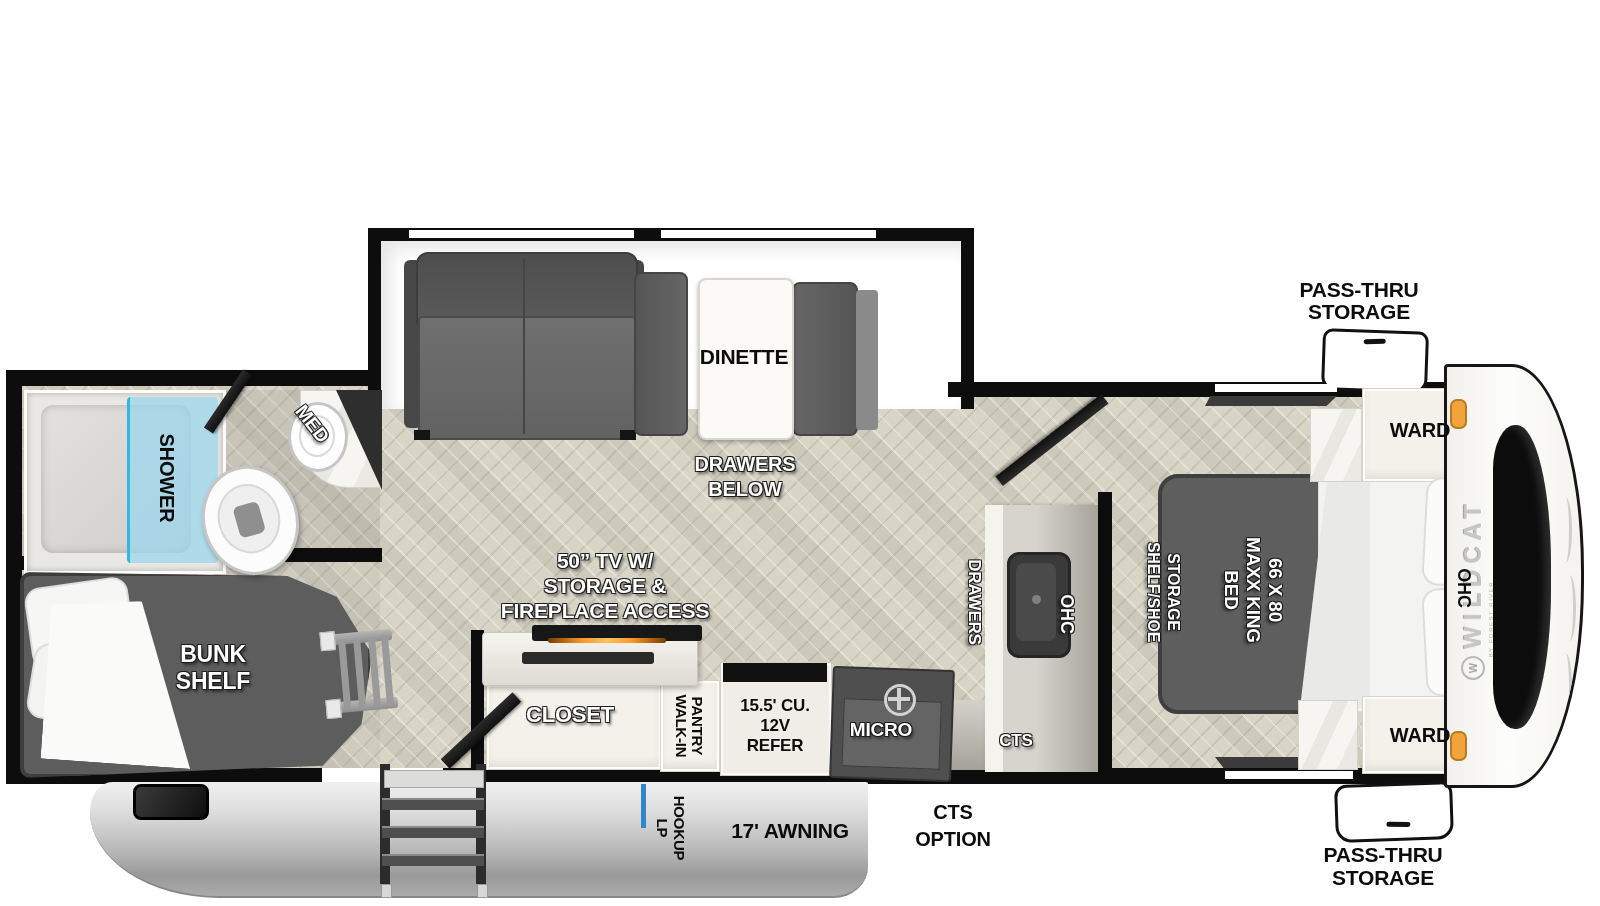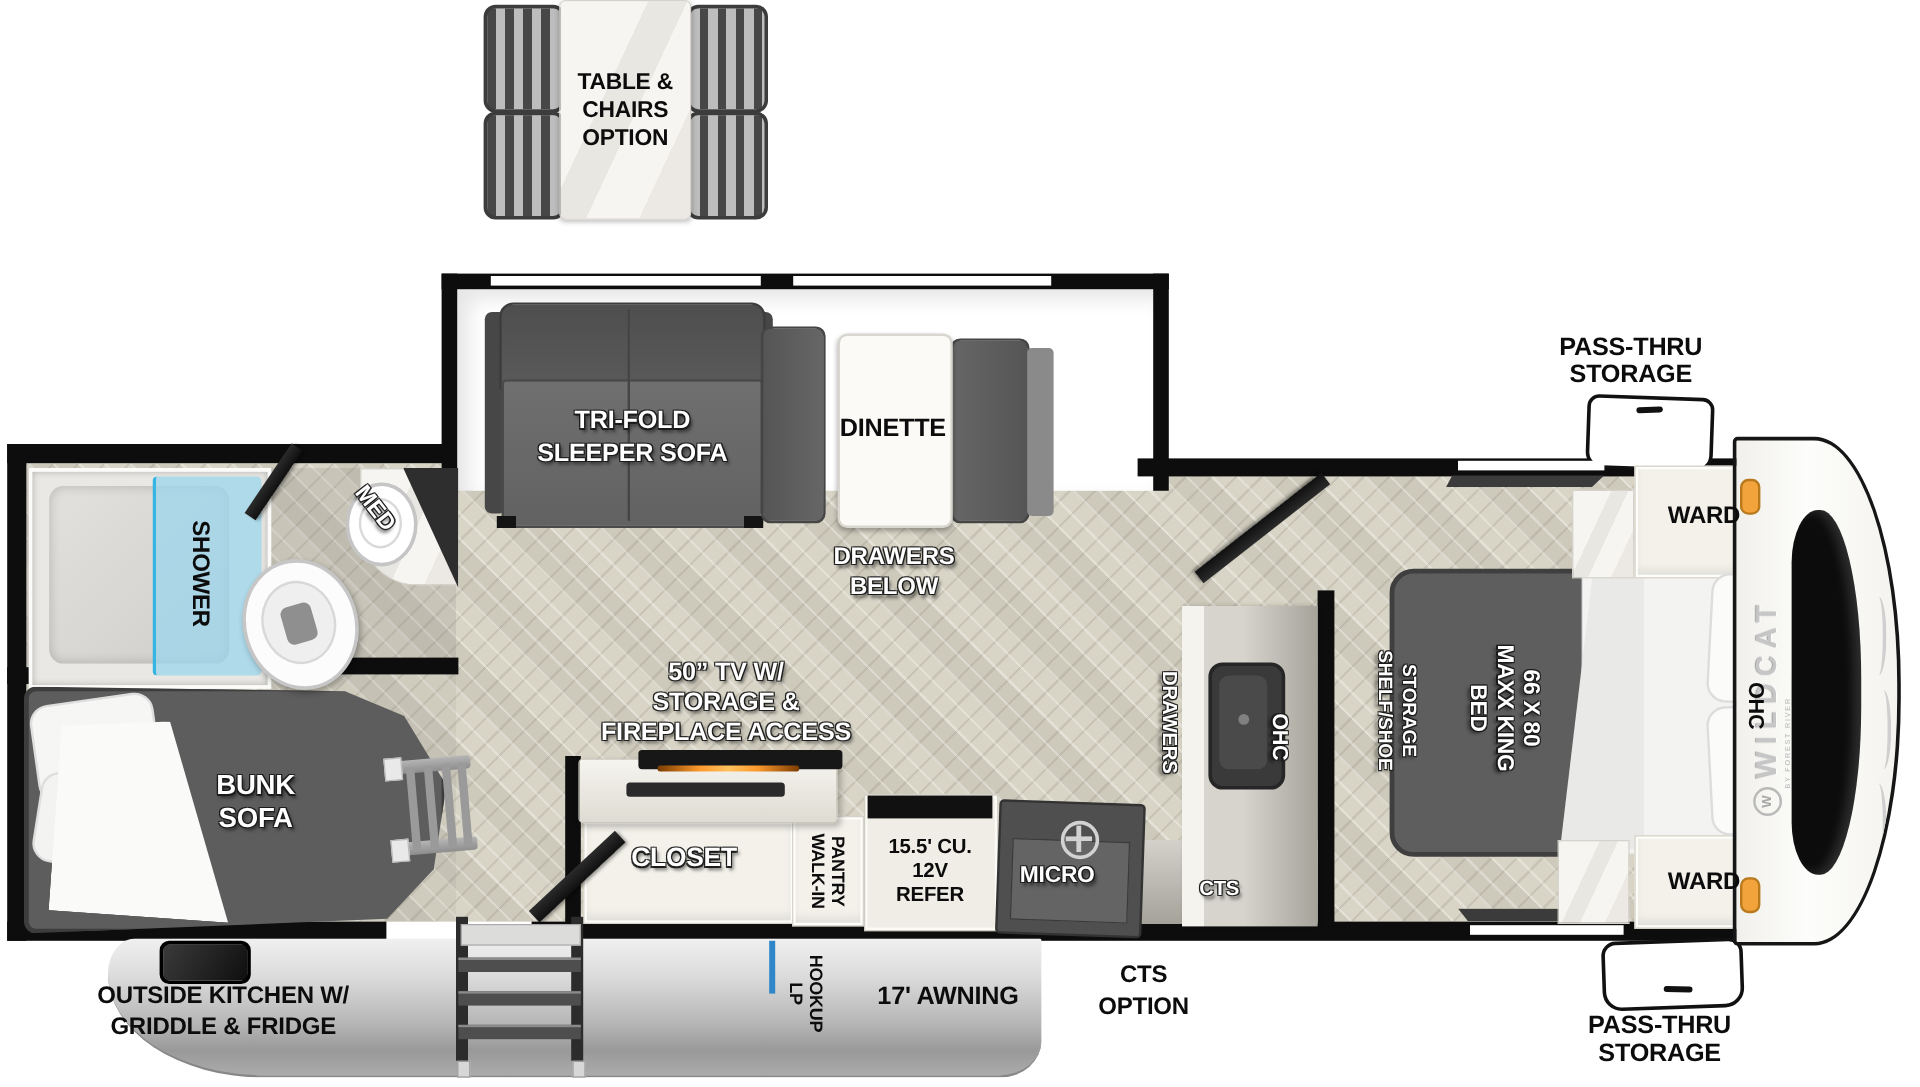--- a/index.html
+++ b/index.html
@@ -23,55 +23,39 @@
       repeating-linear-gradient(45deg,#d8d4c6 0 30px,#cdc9bb 30px 60px);}
   .cab{background:#f3f1ea;border:1px solid #d6d3c8;box-shadow:inset 0 0 0 2px #fdfdfa, inset 0 -6px 8px rgba(0,0,0,.08);}
   .marble{background:linear-gradient(115deg,#f6f5f2 0 38%,#e9e7e2 38% 55%,#f6f5f2 55% 78%,#ece9e4 78%);border:1px solid #d5d2cb;}
   .doorblade{position:absolute;background:linear-gradient(180deg,#2b2b2b,#101010);box-shadow:1px 2px 3px rgba(0,0,0,.4);}
 </style>
 </head>
 <body>
 
 <div id="canvas">
 
-  <div class="a" style="left:395px;top:0;width:245px;height:185px;">
-    <div class="a" style="left:8px;top:4px;width:62px;height:84px;border-radius:10px;border:3px solid #3c3c3c;background:repeating-linear-gradient(90deg,#474747 0 7px,#bdbdbd 7px 15px);"></div>
-    <div class="a" style="left:8px;top:93px;width:62px;height:84px;border-radius:10px;border:3px solid #3c3c3c;background:repeating-linear-gradient(90deg,#474747 0 7px,#bdbdbd 7px 15px);"></div>
-    <div class="a" style="left:177px;top:4px;width:62px;height:84px;border-radius:10px;border:3px solid #3c3c3c;background:repeating-linear-gradient(90deg,#bdbdbd 0 8px,#474747 8px 15px);"></div>
-    <div class="a" style="left:177px;top:93px;width:62px;height:84px;border-radius:10px;border:3px solid #3c3c3c;background:repeating-linear-gradient(90deg,#bdbdbd 0 8px,#474747 8px 15px);"></div>
-    <div class="a marble" style="left:71px;top:0;width:108px;height:181px;border-radius:5px;box-shadow:0 2px 4px rgba(0,0,0,.25);"></div>
-    <div class="a ctr" style="left:126px;top:92px;font-size:19px;line-height:23px;">
-      <div class="lb">TABLE &amp;</div>
-      <div class="lb">CHAIRS</div>
-      <div class="lb">OPTION</div>
-    </div>
-  </div>
 
 
   <div class="a floor" style="left:22px;top:386px;width:1424px;height:382px;"></div>
   <div class="a" style="left:22px;top:390px;width:358px;height:168px;background:rgba(128,126,120,.18);"></div>
   <div class="a" style="left:22px;top:558px;width:358px;height:210px;background:rgba(128,126,120,.10);"></div>
 
   <div class="a" style="left:368px;top:228px;width:580px;height:168px;background:#fff;border:13px solid #0d0d0d;border-bottom:none;box-shadow:inset 10px 8px 16px rgba(0,0,0,.10);">
     <div class="a" style="left:28px;top:-11px;width:225px;height:8px;background:#fff;"></div>
     <div class="a" style="left:280px;top:-11px;width:215px;height:8px;background:#fff;"></div>
   </div>
 
   <div class="a" style="left:404px;top:250px;width:240px;height:188px;">
     <div class="a" style="left:0;top:10px;width:18px;height:168px;background:#474747;border-radius:6px;"></div>
     <div class="a" style="left:222px;top:10px;width:18px;height:168px;background:#474747;border-radius:6px;"></div>
     <div class="a" style="left:12px;top:2px;width:218px;height:70px;background:linear-gradient(180deg,#4e4e4e,#5a5a5a);border-radius:12px 12px 4px 4px;border:2px solid #3d3d3d;"></div>
     <div class="a" style="left:14px;top:66px;width:214px;height:120px;background:linear-gradient(180deg,#6f6f6f,#626262);border:2px solid #4a4a4a;border-radius:4px;"></div>
     <div class="a" style="left:119px;top:8px;width:2px;height:176px;background:#454545;"></div>
     <div class="a" style="left:10px;top:180px;width:16px;height:10px;background:#141414;"></div>
     <div class="a" style="left:216px;top:180px;width:16px;height:10px;background:#141414;"></div>
-  </div>
-  <div class="a ctr" style="left:527px;top:364px;font-size:21px;line-height:27px;z-index:9;">
-    <div class="lw">TRI-FOLD</div>
-    <div class="lw">SLEEPER SOFA</div>
   </div>
 
   <div class="a" style="left:634px;top:272px;width:50px;height:160px;background:linear-gradient(90deg,#555,#666);border:2px solid #454545;border-radius:8px;"></div>
   <div class="a" style="left:792px;top:282px;width:62px;height:150px;background:linear-gradient(90deg,#666,#555);border:2px solid #454545;border-radius:8px;"></div>
   <div class="a" style="left:856px;top:290px;width:22px;height:140px;background:#8a8a8a;border-radius:4px;"></div>
   <div class="a" style="left:698px;top:278px;width:92px;height:158px;background:#fbfaf7;border:2px solid #d9d6cf;border-radius:8px;box-shadow:0 2px 4px rgba(0,0,0,.3);"></div>
   <div class="a ctr lb" style="left:744px;top:357px;font-size:21px;z-index:9;">DINETTE</div>
   <div class="a ctr" style="left:745px;top:477px;font-size:20px;line-height:25px;z-index:9;">
     <div class="lw">DRAWERS</div>
     <div class="lw">BELOW</div>
@@ -108,21 +92,21 @@
   </div>
   <div class="a r52" style="left:312px;top:424px;z-index:9;"><span class="lw" style="font-size:19px;">MED</span></div>
   <div class="doorblade" style="left:193px;top:396px;width:70px;height:11px;transform:rotate(-56deg);z-index:5;"></div>
 
   <div class="a" style="left:20px;top:572px;width:344px;height:198px;background:#5d5d5d;border:4px solid #3d3d3d;border-radius:10px;clip-path:polygon(0 0,76% 2%,90% 12%,100% 40%,97% 74%,86% 94%,0 100%);z-index:3;"></div>
   <div class="a" style="left:28px;top:582px;width:100px;height:78px;background:#f6f6f5;border:2px solid #dedede;border-radius:16px;transform:rotate(-8deg);z-index:4;"></div>
   <div class="a" style="left:30px;top:648px;width:92px;height:72px;background:#f3f3f2;border:2px solid #dedede;border-radius:16px;transform:rotate(9deg);z-index:4;"></div>
   <div class="a" style="left:46px;top:600px;width:150px;height:164px;background:#fafaf9;clip-path:polygon(0 6%,60% 0,100% 100%,0 100%);transform:rotate(4deg);z-index:4;"></div>
   <div class="a ctr" style="left:213px;top:668px;font-size:23px;line-height:27px;z-index:9;">
     <div class="lw">BUNK</div>
-    <div class="lw">SOFA</div>
+    <div class="lw">SHELF</div>
   </div>
   <div class="a" style="left:325px;top:626px;width:70px;height:92px;transform:rotate(-5deg);z-index:5;">
     <div class="a" style="left:0;top:6px;width:70px;height:11px;background:linear-gradient(180deg,#b5b5b5,#8d8d8d);border-radius:3px;"></div>
     <div class="a" style="left:0;top:74px;width:70px;height:11px;background:linear-gradient(180deg,#b5b5b5,#8d8d8d);border-radius:3px;"></div>
     <div class="a" style="left:-2px;top:3px;width:13px;height:17px;background:#e9e9e9;border:1px solid #bbb;"></div>
     <div class="a" style="left:-2px;top:71px;width:13px;height:17px;background:#e9e9e9;border:1px solid #bbb;"></div>
     <div class="a" style="left:16px;top:12px;width:7px;height:70px;background:#9a9a9a;"></div>
     <div class="a" style="left:31px;top:12px;width:7px;height:70px;background:#9a9a9a;"></div>
     <div class="a" style="left:46px;top:12px;width:7px;height:70px;background:#9a9a9a;"></div>
     <div class="a" style="left:59px;top:12px;width:7px;height:70px;background:#9a9a9a;"></div>
@@ -234,24 +218,20 @@
   <div class="a" style="left:1335px;top:783px;width:112px;height:52px;background:#fff;border:3px solid #111;border-radius:12px 12px 16px 16px;transform:rotate(-2deg);z-index:1;">
     <div class="a" style="left:48px;top:36px;width:24px;height:5px;background:#111;border-radius:3px;transform:rotate(3deg);"></div>
   </div>
   <div class="a ctr" style="left:1383px;top:866px;font-size:21px;line-height:23px;z-index:9;">
     <div class="lb">PASS-THRU</div>
     <div class="lb">STORAGE</div>
   </div>
 
   <div class="a" style="left:90px;top:782px;width:778px;height:114px;background:linear-gradient(180deg,#f0f0f0 0%,#dddddd 26%,#b6b6b6 62%,#999 82%,#ababab 100%);border-radius:26px 2px 40px 150px / 34px 2px 36px 100px;border-bottom:2px solid #878787;z-index:1;"></div>
   <div class="a" style="left:133px;top:784px;width:70px;height:30px;background:linear-gradient(120deg,#3a3a3a,#0f0f0f);border:3px solid #000;border-radius:8px;z-index:2;"></div>
-  <div class="a ctr" style="left:186px;top:843px;font-size:20px;line-height:26px;z-index:9;">
-    <div class="lb">OUTSIDE KITCHEN W/</div>
-    <div class="lb">GRIDDLE &amp; FRIDGE</div>
-  </div>
 
   <div class="a" style="left:378px;top:762px;width:114px;height:134px;z-index:3;">
     <div class="a" style="left:2px;top:2px;width:10px;height:120px;background:#2c2c2c;"></div>
     <div class="a" style="left:98px;top:2px;width:10px;height:120px;background:#2c2c2c;"></div>
     <div class="a" style="left:6px;top:8px;width:98px;height:16px;background:#dcdcda;border:1px solid #aaa;"></div>
     <div class="a" style="left:4px;top:36px;width:102px;height:10px;background:#4e4e4e;border-top:2px solid #8a8a8a;"></div>
     <div class="a" style="left:4px;top:64px;width:102px;height:10px;background:#4e4e4e;border-top:2px solid #8a8a8a;"></div>
     <div class="a" style="left:4px;top:92px;width:102px;height:10px;background:#4e4e4e;border-top:2px solid #8a8a8a;"></div>
     <div class="a" style="left:3px;top:122px;width:9px;height:12px;background:#d7d7d7;border:1px solid #999;"></div>
     <div class="a" style="left:99px;top:122px;width:9px;height:12px;background:#d7d7d7;border:1px solid #999;"></div>

